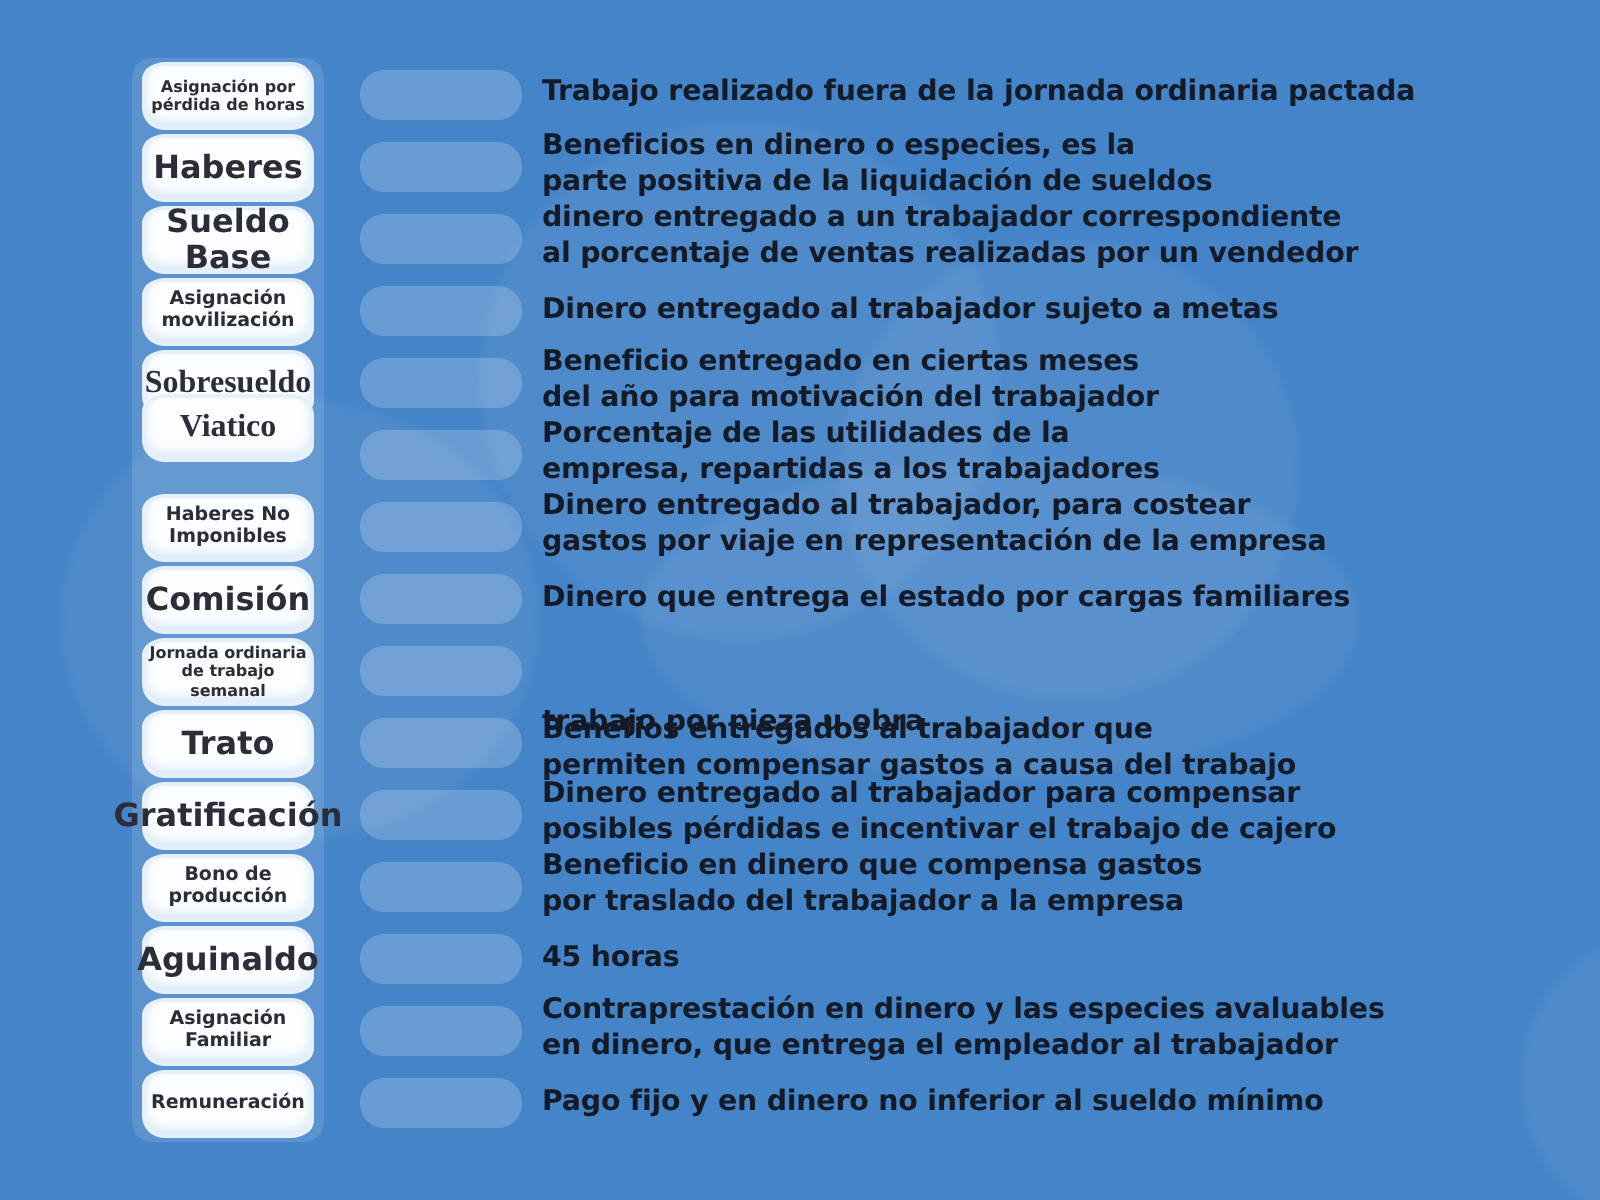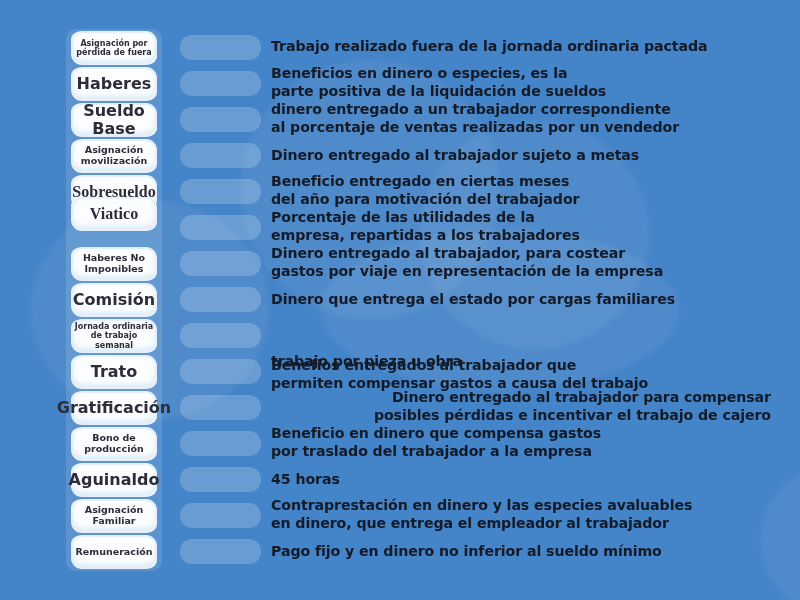--- a/index.html
+++ b/index.html
@@ -82,21 +82,21 @@
 <div class="bg-cloud" style="left:420px;top:120px;width:230px;height:230px;"></div>
 <div class="bg-cloud" style="left:30px;top:200px;width:240px;height:220px;"></div>
 <div class="bg-cloud" style="left:320px;top:230px;width:360px;height:160px;"></div>
 <div class="bg-cloud" style="left:760px;top:470px;width:120px;height:140px;"></div>
 
 <div class="term-panel"></div>
 
 <div id="terms">
     <div class="term-card size-s" style="top: 33px;">
       <span style="white-space: pre-line;">Asignación por
-pérdida de fuera</span>
+pérdida de horas</span>
     </div>
     <div class="term-card size-l" style="top: 69px;">
       <span style="white-space: pre-line;">Haberes</span>
     </div>
     <div class="term-card size-l" style="top: 105px;">
       <span style="white-space: pre-line;">Sueldo Base</span>
     </div>
     <div class="term-card size-m" style="top: 141px;">
       <span style="white-space: pre-line;">Asignación
 movilización</span>
@@ -166,21 +166,21 @@
     <div class="definition" style="top: 172px;">Beneficio entregado en ciertas meses
 del año para motivación del trabajador</div>
     <div class="definition" style="top: 208px;">Porcentaje de las utilidades de la
 empresa, repartidas a los trabajadores</div>
     <div class="definition" style="top: 244px;">Dinero entregado al trabajador, para costear
 gastos por viaje en representación de la empresa</div>
     <div class="definition" style="top: 290px;">Dinero que entrega el estado por cargas familiares</div>
     <div class="definition" style="top: 340px; margin-top: 12px;">trabajo por pieza u obra</div>
     <div class="definition" style="top: 356px;">Benefios entregados al trabajador que
 permiten compensar gastos a causa del trabajo</div>
-    <div class="definition" style="top: 388px; text-align: right;">Dinero entregado al trabajador para compensar
+    <div class="definition" style="top: 388px;">Dinero entregado al trabajador para compensar
 posibles pérdidas e incentivar el trabajo de cajero</div>
     <div class="definition" style="top: 424px;">Beneficio en dinero que compensa gastos
 por traslado del trabajador a la empresa</div>
     <div class="definition" style="top: 470px;">45 horas</div>
     <div class="definition" style="top: 496px;">Contraprestación en dinero y las especies avaluables
 en dinero, que entrega el empleador al trabajador</div>
     <div class="definition" style="top: 542px;">Pago fijo y en dinero no inferior al sueldo mínimo</div>
   </div>
 
 </body></html>

